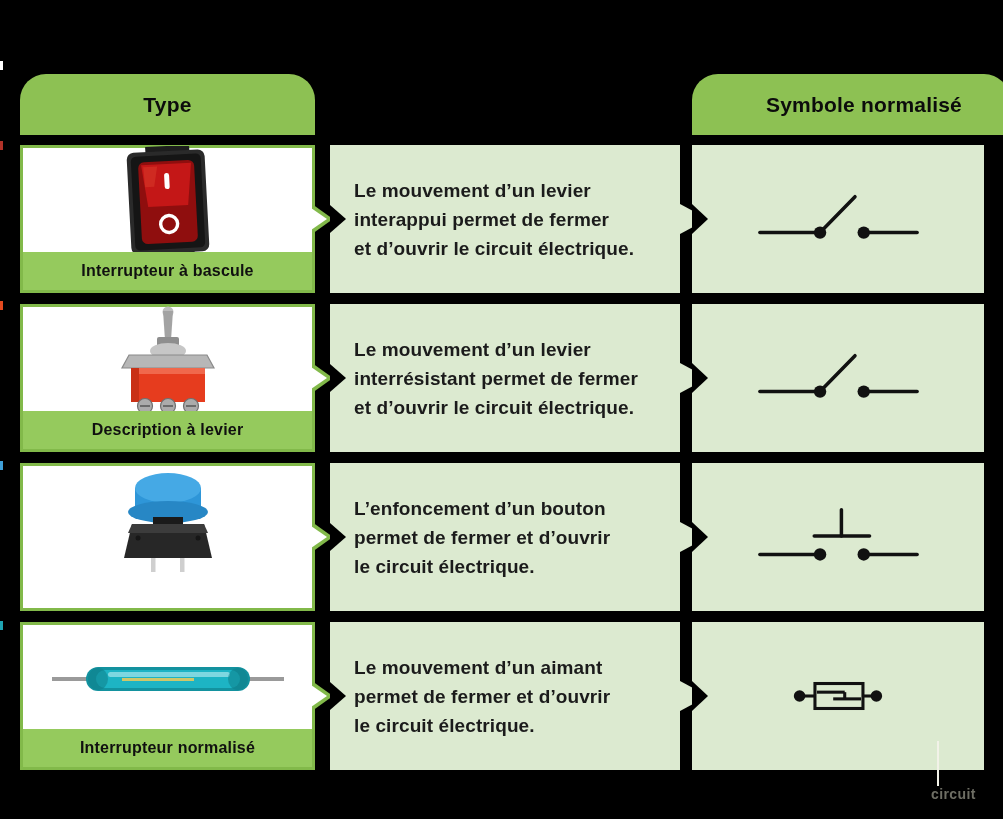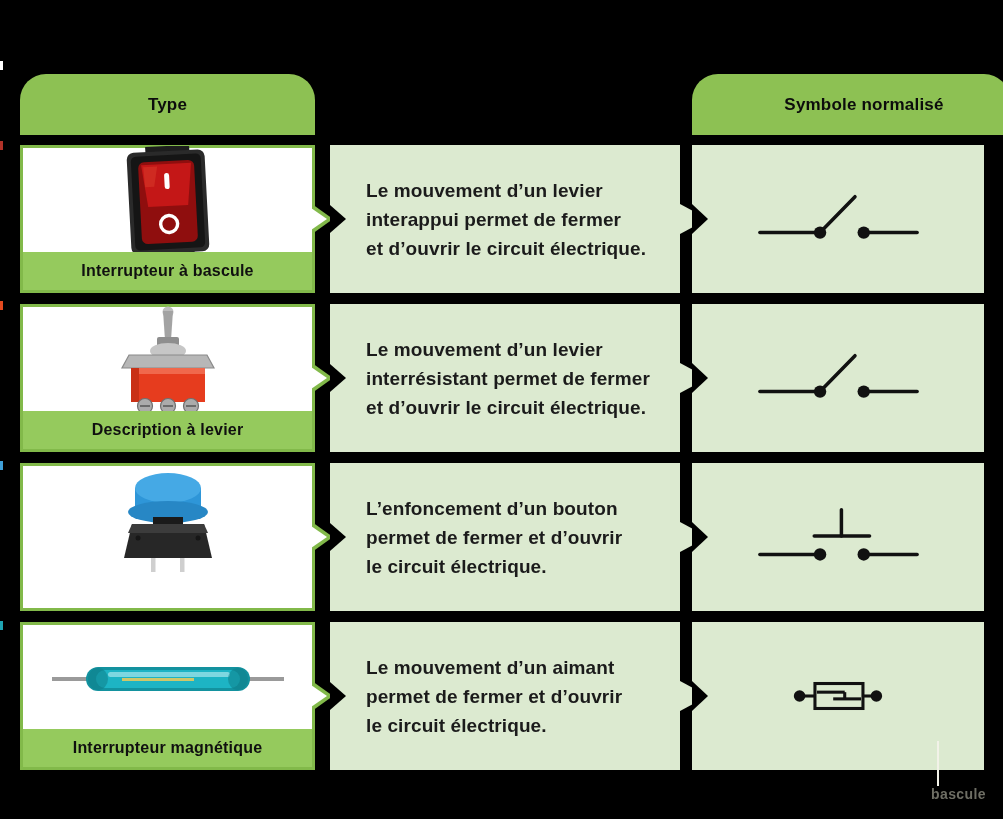--- a/index.html
+++ b/index.html
@@ -11,39 +11,39 @@
   }
   html,body{margin:0;padding:0;background:#000;}
   .canvas{
     position:relative;width:1003px;height:819px;background:#000;overflow:hidden;
     font-family:"Liberation Sans", sans-serif;color:var(--ink);
   }
   
   .hdr{
     position:absolute;top:74px;height:61px;background:var(--header-green);
     border-radius:26px 26px 0 0;display:flex;align-items:center;justify-content:center;
-    font-weight:700;font-size:17px;letter-spacing:.2px;color:#0c0c0c;
+    font-weight:700;font-size:21px;letter-spacing:.2px;color:#0c0c0c;
   }
   .hdr-type{left:20px;width:295px;}
   .hdr-desc{left:330px;width:350px;}
   .hdr-sym{left:692px;width:292px;padding-left:26px;}
 
   
   .row{position:absolute;left:0;width:1003px;height:148px;}
   .cell{position:absolute;top:0;height:148px;}
   .type-cell{left:20px;width:295px;background:#fff;border:3px solid var(--border-green);box-sizing:border-box;}
   .photo{position:absolute;left:3px;right:3px;top:3px;bottom:38px;display:flex;align-items:center;justify-content:center;}
   .caption{
     position:absolute;left:0;right:0;bottom:0;height:38px;background:var(--caption-green);
     display:flex;align-items:center;justify-content:center;
     font-weight:700;font-size:16px;color:#101010;letter-spacing:.2px;
   }
   .desc-cell{left:330px;width:350px;background:var(--cell-green);display:flex;align-items:center;}
   .desc{
-    margin:12px;padding-left:24px;padding-right:6px;font-size:19px;line-height:29px;
+    margin:0;padding-left:24px;padding-right:6px;font-size:19px;line-height:29px;
     font-weight:600;color:#1b1b1b;white-space:pre-line;letter-spacing:.1px;
   }
   .sym-cell{left:692px;width:292px;background:var(--cell-green);display:flex;align-items:center;justify-content:center;}
 
   
   .tri{position:absolute;width:0;height:0;top:50%;transform:translateY(-50%);}
   .tri-type-outer{left:312px;border-top:15px solid transparent;border-bottom:15px solid transparent;border-left:21px solid var(--border-green);}
   .tri-type-inner{left:311px;border-top:11px solid transparent;border-bottom:11px solid transparent;border-left:16px solid #fff;}
   .tri-desc-notch{left:330px;border-top:14px solid transparent;border-bottom:14px solid transparent;border-left:16px solid #000;}
   .tri-desc-point{left:680px;border-top:15px solid transparent;border-bottom:15px solid transparent;border-left:28px solid var(--cell-green);}
@@ -221,21 +221,21 @@
               <rect x="0" y="14" width="40" height="4" fill="#9a9a9a"></rect>
               <rect x="192" y="14" width="40" height="4" fill="#9a9a9a"></rect>
               <rect x="34" y="4" width="164" height="24" rx="12" fill="#13929f"></rect>
               <rect x="44" y="7" width="144" height="18" rx="9" fill="#1db4c4"></rect>
               <rect x="56" y="9" width="122" height="5" rx="2.5" fill="#8fdde5" opacity="0.85"></rect>
               <rect x="70" y="15" width="72" height="3" fill="#cfc76a"></rect>
               <ellipse cx="46" cy="16" rx="10" ry="11" fill="#0f7f8b" opacity="0.55"></ellipse>
               <ellipse cx="186" cy="16" rx="10" ry="11" fill="#0f7f8b" opacity="0.55"></ellipse>
             </svg>
           </div>
-      <div class="caption">Interrupteur magnétique</div>
+      <div class="caption">Interrupteur normalisé</div>
     </div>
     <div class="cell desc-cell">
       <p class="desc">Le mouvement d’un aimant
 permet de fermer et d’ouvrir
 le circuit électrique.</p>
     </div>
     <div class="cell sym-cell">
       <div class="symwrap">
             <svg width="98" height="48" viewBox="0 0 100 50">
               <g stroke="#111" stroke-width="3.2" fill="none">
@@ -253,20 +253,20 @@
     </div>
     <div class="tri tri-type-outer"></div>
     <div class="tri tri-type-inner"></div>
     <div class="tri tri-desc-notch"></div>
     <div class="tri tri-desc-point"></div>
     <div class="tri tri-sym-notch"></div>
   </div>
 </div>
 
   <div class="wline"></div>
-  <div class="watermark">bascule</div>
+  <div class="watermark">circuit</div>
 
   <div class="artifact a1"></div>
   <div class="artifact a2"></div>
   <div class="artifact a3"></div>
   <div class="artifact a4"></div>
   <div class="artifact a5"></div>
 </div>
 
 </body></html>

